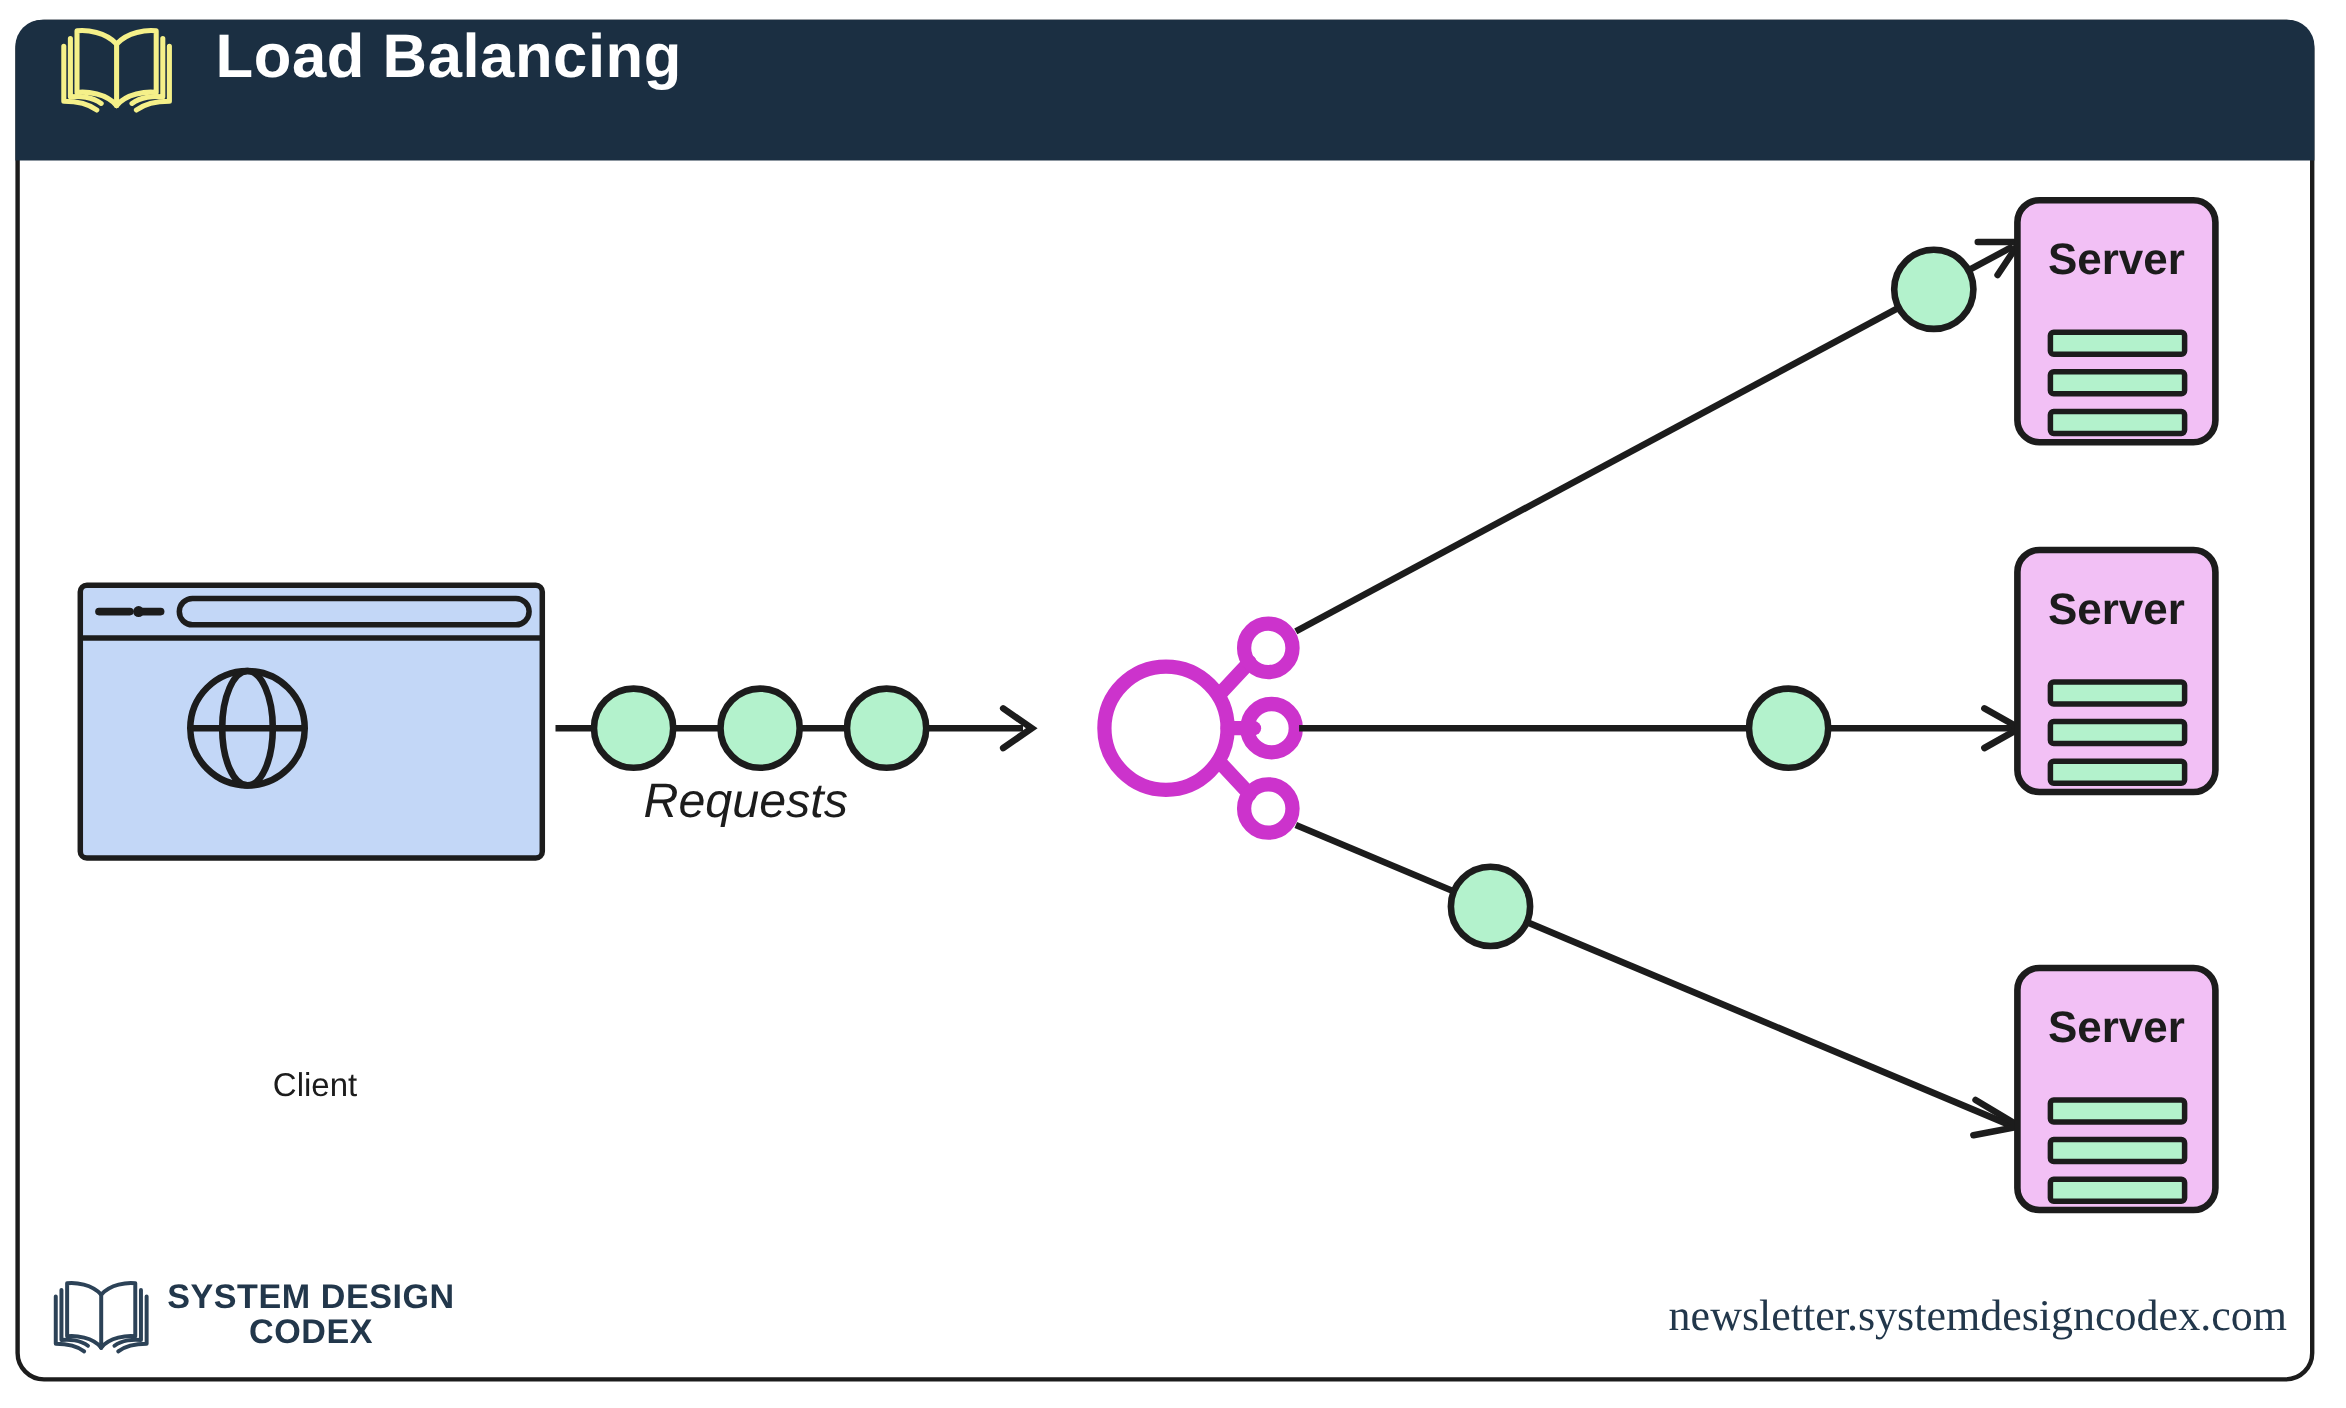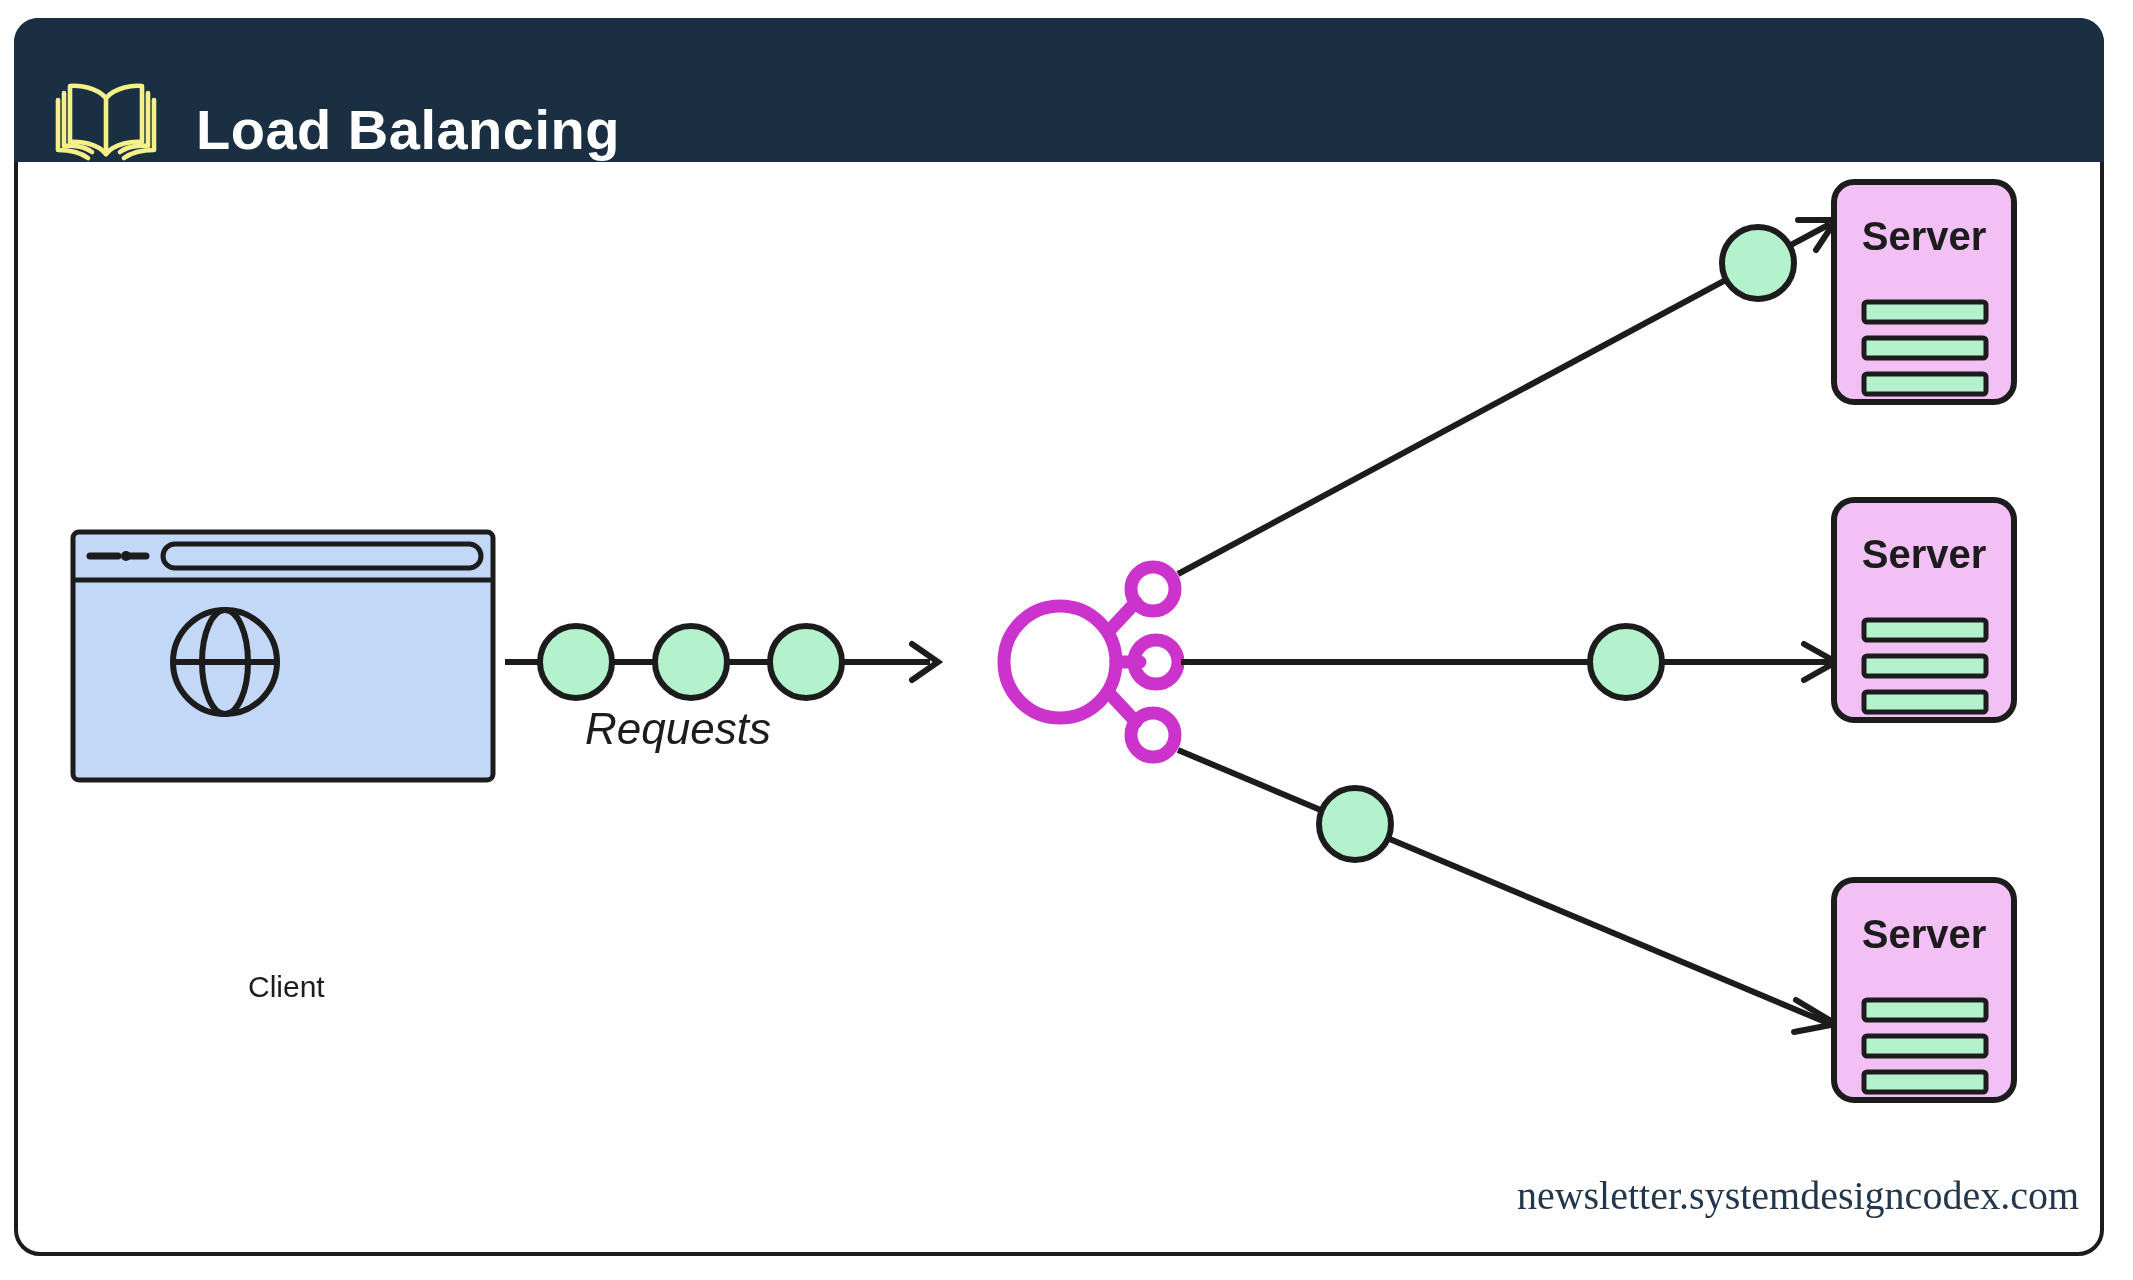--- a/index.html
+++ b/index.html
@@ -33,26 +33,26 @@
     box-sizing: border-box;
     background: #ffffff;
   }
 
   
   .header-bar {
     position: absolute;
     left: 14px;
     top: 18px;
     width: 2090px;
-    height: 144px;
+    height: 128px;
     background: #1b2f42;
     border-radius: 24px 24px 0 0;
     box-sizing: border-box;
     display: flex;
-    align-items: flex-end;
+    align-items: flex-start;
     padding-left: 40px;
   }
   .header-book {
     width: 104px;
     height: 86px;
     flex: 0 0 auto;
     display: block;
   }
   .header-title {
     margin-left: 38px;
@@ -235,16 +235,33 @@
     </svg>
 
     <div class="lbl lbl-client">Client</div>
     <div class="lbl lbl-requests">Requests</div>
 
     <div class="lbl-server" style="left:1816px; top:52px; width:180px;">Server</div>
     <div class="lbl-server" style="left:1816px; top:370px; width:180px;">Server</div>
     <div class="lbl-server" style="left:1816px; top:750px; width:180px;">Server</div>
   </div>
 
+  <div class="footer-logo">
+    <svg class="footer-book" viewBox="0 0 104 86">
+      <g fill="none" stroke="#2c4257" stroke-width="4.2" stroke-linejoin="round" stroke-linecap="round">
+        <path d="M52 22 C42 11, 25 9, 16 10 L16 66 C25 65, 43 67, 52 78"></path>
+        <path d="M52 22 C62 11, 79 9, 88 10 L88 66 C79 65, 61 67, 52 78"></path>
+        <path d="M52 22 L52 78"></path>
+        <path d="M10 17 L10 70 C18 69, 30 70, 38 76"></path>
+        <path d="M94 17 L94 70 C86 69, 74 70, 66 76"></path>
+        <path d="M4 24 L4 74 C14 74, 26 76, 34 82"></path>
+        <path d="M100 24 L100 74 C90 74, 78 76, 70 82"></path>
+      </g>
+    </svg>
+    <div class="footer-words">
+      <div class="l1">SYSTEM DESIGN</div>
+      <div class="l2">CODEX</div>
+    </div>
+  </div>
 
   <div class="footer-url">newsletter.systemdesigncodex.com</div>
 
 </div>
 
 </body></html>

